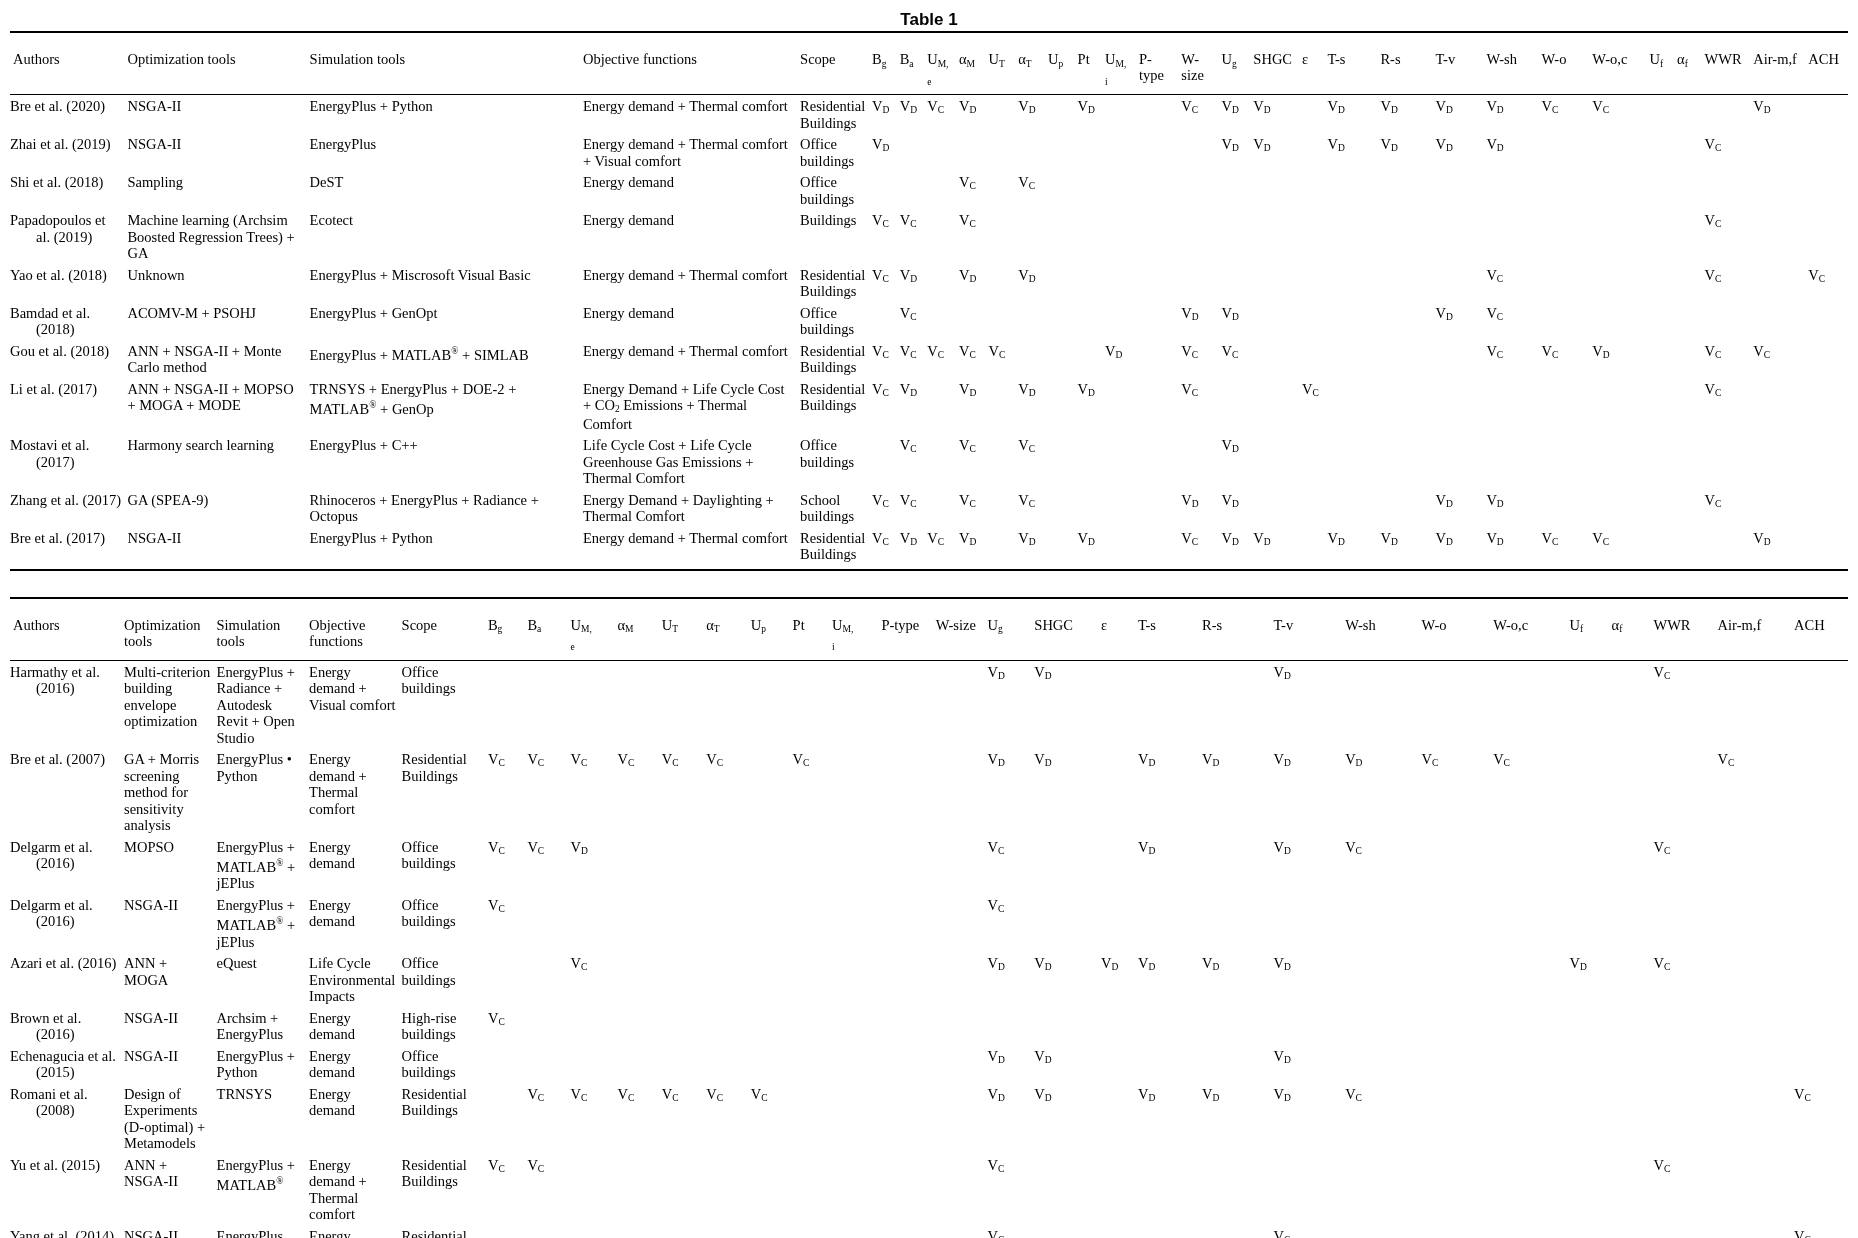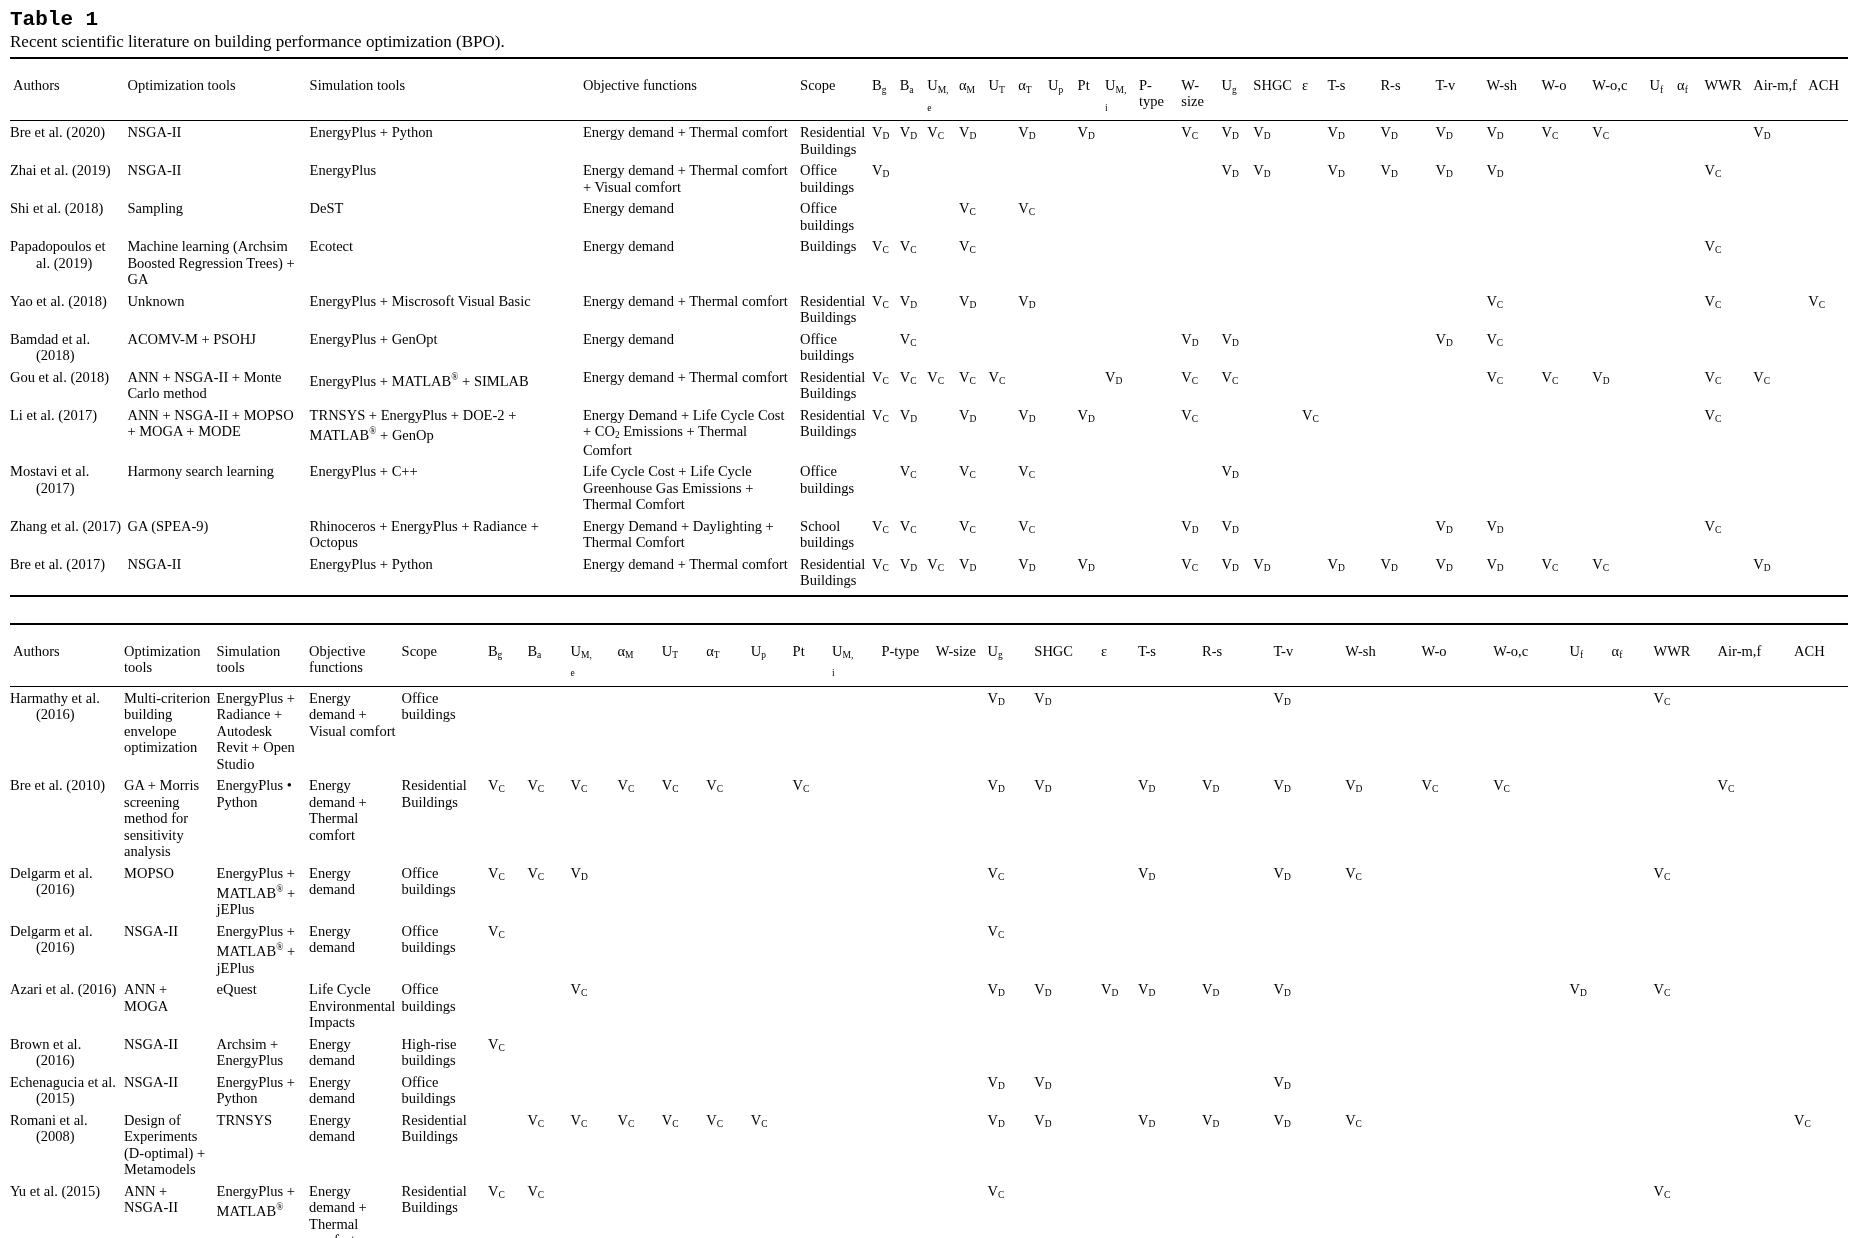--- a/index.html
+++ b/index.html
@@ -13,25 +13,26 @@
     font-family: "Liberation Serif", "DejaVu Serif", serif;
     color: #000000;
     -webkit-font-smoothing: antialiased;
   }
   .page {
     width: 1858px;
     box-sizing: border-box;
     padding: 8px 10px 0 10px;
   }
   .tbl-number {
-    font-family: Liberation Mono, monospace;
+    font-family: Liberation Sans, sans-serif;
     font-weight: bold;
-    font-size: 21px;
+    font-size: 17px;
     line-height: 20px;
     margin: 2px 0 1px 0;
+    text-align: center;
   }
   .tbl-caption {
     font-size: 17px;
     line-height: 21px;
     margin-bottom: 5px;
   }
 
   table.lit {
     border-collapse: collapse;
     width: 1838px;
@@ -94,21 +95,20 @@
   }
   .spacer-gap { height: 26px; }
   .tbl2-wrap { margin-top: 0px; }
 </style>
 </head>
 <body>
 
 <div class="page">
 
   <div class="tbl-number">Table 1</div>
-  <div class="tbl-caption">Recent scientific literature on building performance optimization (BPO).</div>
 
   <table class="lit" id="tbl-sec1">
     <colgroup id="cg1">
         <col style="width: 108px;">
         <col style="width: 172px;">
         <col style="width: 258px;">
         <col style="width: 205px;">
         <col style="width: 68px;">
         <col style="width: 26px;">
         <col style="width: 26px;">
@@ -623,21 +623,21 @@
           <td class="vcell p-col p-col-17"></td>
           <td class="vcell p-col p-col-18"></td>
           <td class="vcell p-col p-col-19"></td>
           <td class="vcell p-col p-col-20"></td>
           <td class="vcell p-col p-col-21"></td>
           <td class="vcell p-col p-col-22"><span class="v">V<sub>C</sub></span></td>
           <td class="vcell p-col p-col-23"></td>
           <td class="vcell p-col p-col-24"></td>
         </tr>
         <tr>
-          <td class="authors">Bre et al. (2010)</td>
+          <td class="authors">Bre et al. (2007)</td>
           <td class="">GA + Morris screening method for sensitivity analysis</td>
           <td class="">EnergyPlus • Python</td>
           <td class="">Energy demand + Thermal comfort</td>
           <td class="">Residential Buildings</td>
           <td class="vcell p-col p-col-0"><span class="v">V<sub>C</sub></span></td>
           <td class="vcell p-col p-col-1"><span class="v">V<sub>C</sub></span></td>
           <td class="vcell p-col p-col-2"><span class="v">V<sub>C</sub></span></td>
           <td class="vcell p-col p-col-3"><span class="v">V<sub>C</sub></span></td>
           <td class="vcell p-col p-col-4"><span class="v">V<sub>C</sub></span></td>
           <td class="vcell p-col p-col-5"><span class="v">V<sub>C</sub></span></td>

